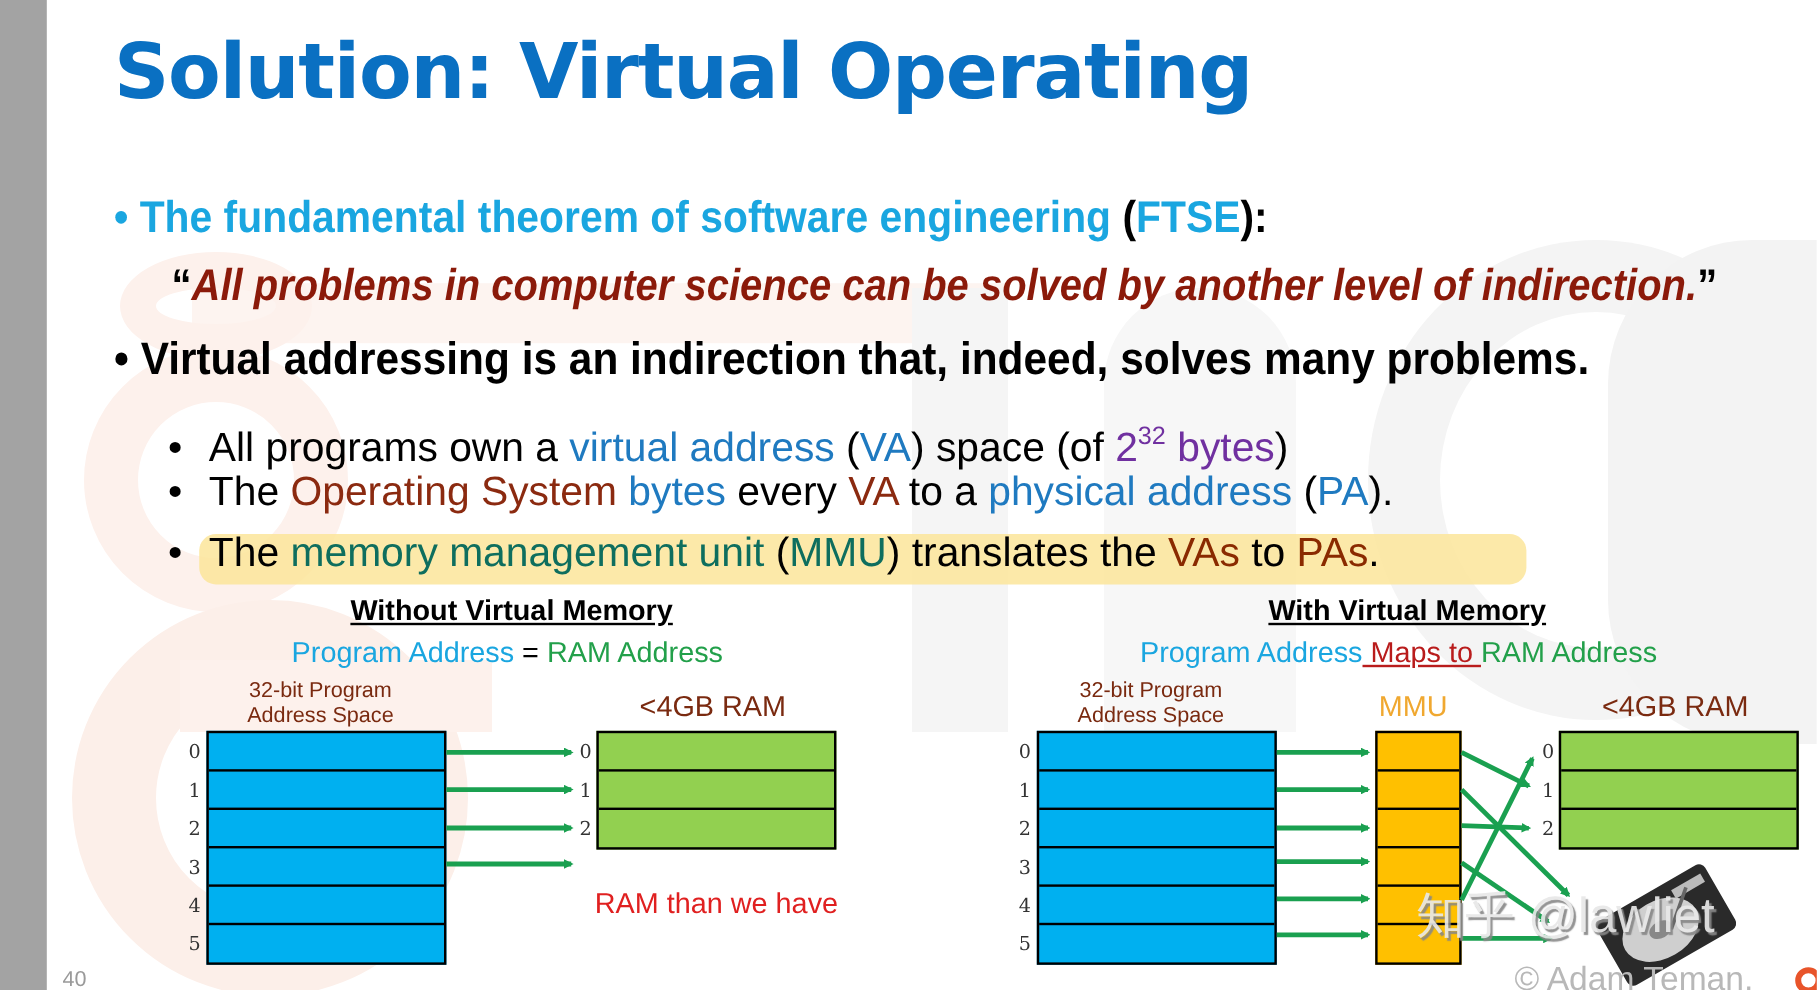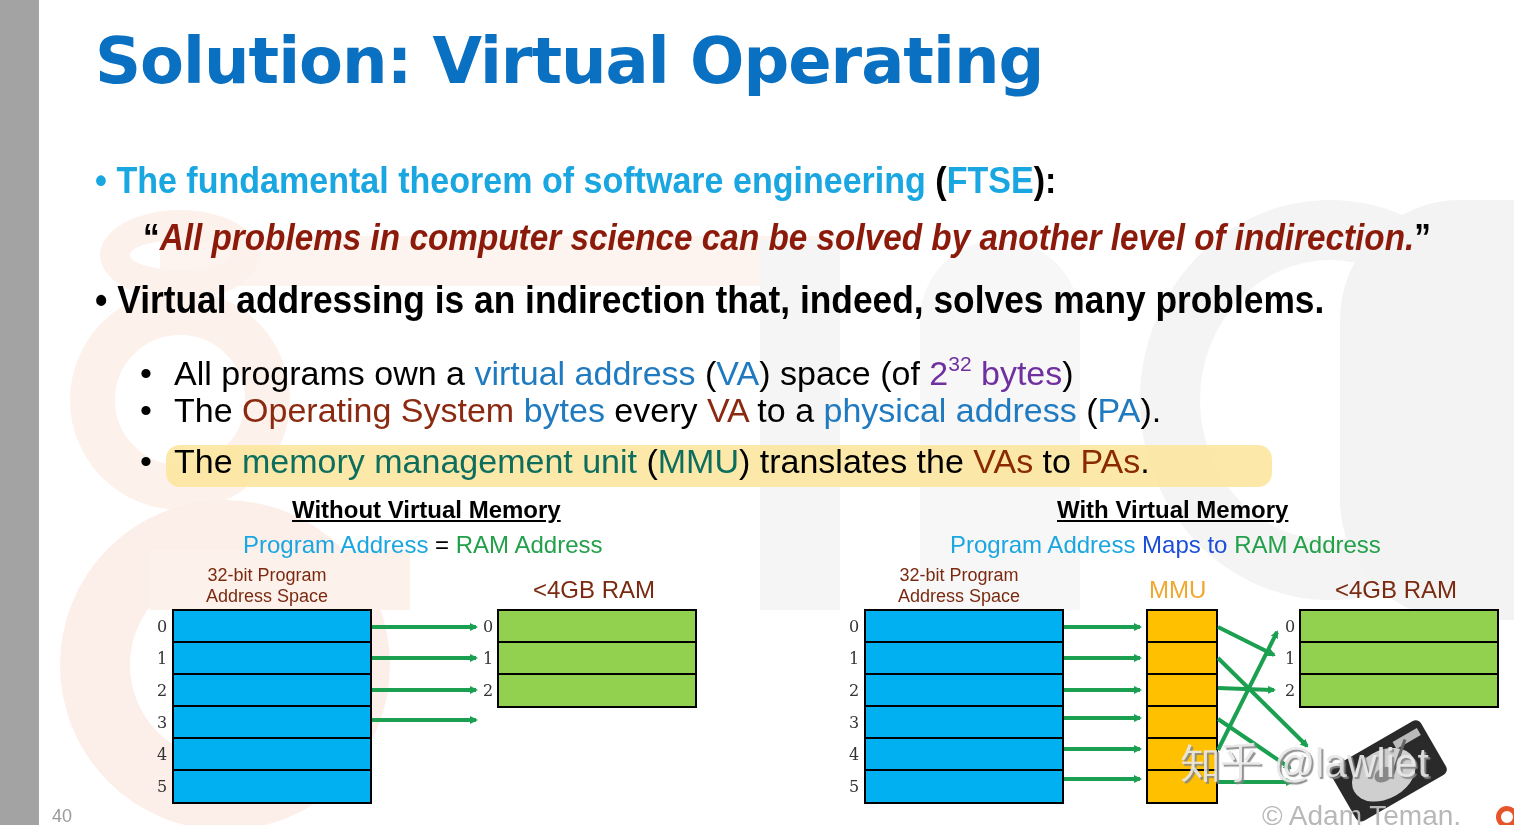--- a/index.html
+++ b/index.html
@@ -40,21 +40,21 @@
   .c-darkred { color: #8a2a00; }
   sup { font-size: 21px; vertical-align: 14px; }
   .hl { position: absolute; left: 166px; top: 445px; width: 1106px; height: 42px; background: #fbe59a; border-radius: 14px; opacity: 0.85; }
 
   
   .dhead { position: absolute; font-size: 24px; font-weight: bold; text-decoration: underline; color: #000; white-space: nowrap; }
   .dsub { position: absolute; font-size: 24px; white-space: nowrap; }
   .dsub .pa { color: #1aa6e0; }
   .dsub .eq { color: #000; }
   .dsub .ram { color: #22a04a; }
-  .dsub .maps { color: #1d4ed8; }
+  .dsub .maps { color: #b91c1c; text-decoration: underline; }
   .lbl-space { position: absolute; font-size: 18px; color: #7a2a10; line-height: 21px; text-align: center; white-space: nowrap; }
   .lbl-ram { position: absolute; font-size: 24px; color: #7a2a10; white-space: nowrap; }
   .lbl-mmu { position: absolute; font-size: 24px; color: #f0a830; white-space: nowrap; }
 
   .stack { position: absolute; border: 2px solid #000; }
   .cell { border-bottom: 2px solid #000; }
   .cell:last-child { border-bottom: none; }
   .blue-stack { background: #00b0f0; }
   .green-stack { background: #92d050; }
   .mmu-stack { background: #ffc000; }
@@ -127,20 +127,21 @@
   <div class="stack green-stack" style="left:497px; top:609px; width:200px; height:99px;">
     <div class="cell" style="height:32px"></div>
     <div class="cell" style="height:32px"></div>
     <div class="cell" style="height:31px"></div>
   </div>
   <div class="idx" style="left:483px; top:617px;">0</div>
   <div class="idx" style="left:483px; top:649px;">1</div>
   <div class="idx" style="left:483px; top:681px;">2</div>
 
   <div class="crash">
+    <div>RAM than we have</div>
   </div>
 </div>
 
 <div>
   <div class="dhead" style="left:1057px; top:496px;">With Virtual Memory</div>
   <div class="dsub" style="left:950px; top:531px;"><span class="pa">Program Address</span><span class="maps"> Maps to </span><span class="ram">RAM Address</span></div>
   <div class="lbl-space" style="left:898px; top:565px;">
       <div>32-bit Program</div>
       <div>Address Space</div>
     </div>

